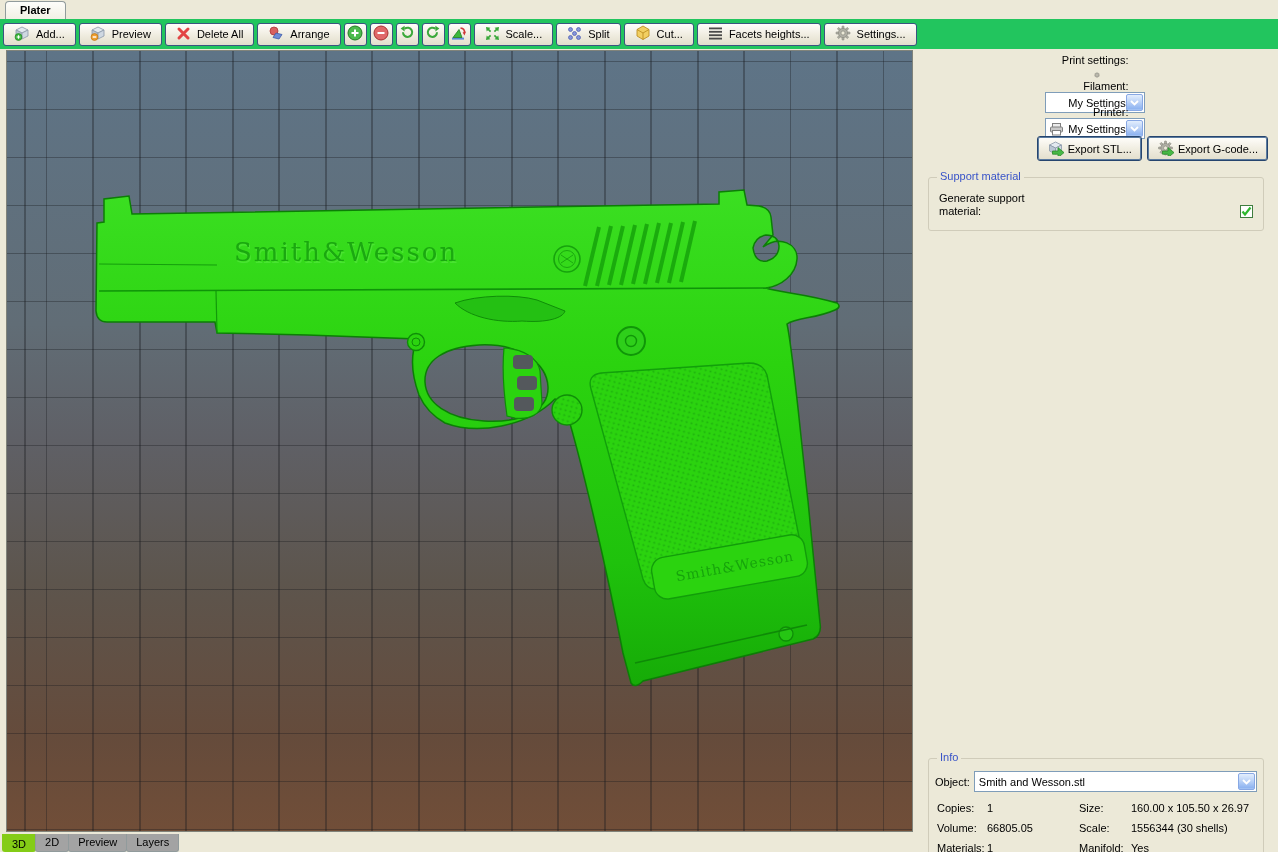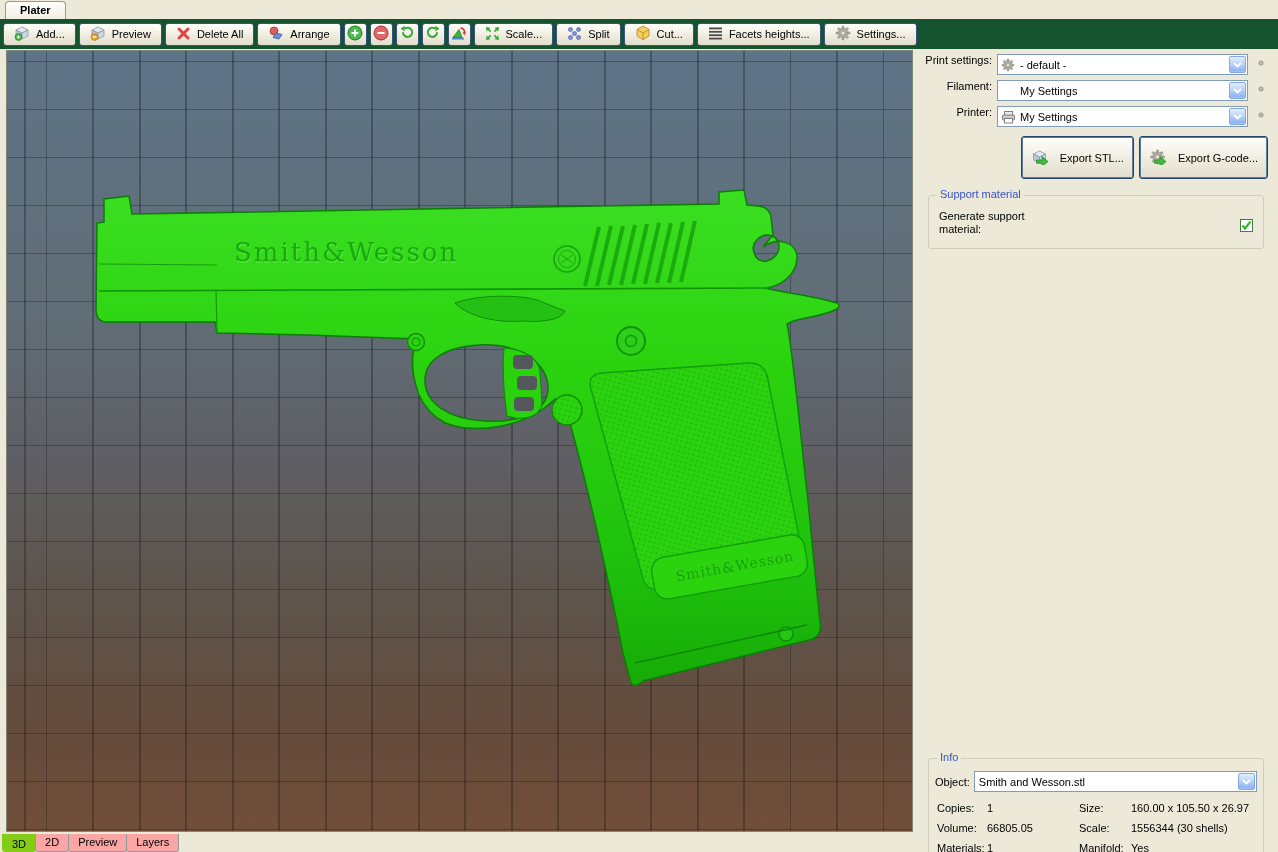--- a/index.html
+++ b/index.html
@@ -15,21 +15,21 @@
   .top-tab {
     position:absolute; left:2px; top:1px; height:18px; padding:2px 14px 0 14px;
     background:linear-gradient(#fdfdfa,#f2f0e4);
     border:1px solid #919b9c; border-bottom:none; border-radius:4px 4px 0 0;
   }
 
   
   .toolbar {
     position:absolute; left:0; top:19px; width:100%; height:30px;
     display:flex; align-items:center; gap:3px; padding:2px 3px;
-    background:#14532d;
+    background:#22c55e;
   }
   .tbtn {
     display:inline-flex; align-items:center; justify-content:center; gap:6px;
     height:23px; padding:0 10px;
     background:linear-gradient(#fffefb,#efecdf 55%,#e2decc);
     border:1px solid #39557f; border-radius:3px;
     font-family:"Liberation Sans", sans-serif; font-size:11px; color:#000;
   }
   .tbtn.iconbtn { width:23px; padding:0; }
   .tbtn svg { flex:none; }
@@ -45,51 +45,51 @@
     position:absolute; inset:0;
     background-image:
       repeating-linear-gradient(to right, rgba(22,24,28,.34) 0 1.5px, transparent 1.5px 46.5px),
       repeating-linear-gradient(to bottom, rgba(22,24,28,.34) 0 1.5px, transparent 1.5px 48px);
     background-position: 39px 0, 0 10px;
   }
   .model-svg { position:absolute; inset:0; }
 
   
   .side { position:absolute; left:920px; top:50px; width:358px; height:802px; }
-  .srow { display:flex; margin:4px 8px 4px 0; height:22px; }
+  .srow { display:flex; align-items:center; margin:4px 8px 4px 0; height:22px;flex-direction:column; }
   .srow .lbl { width:72px; text-align:right; margin-right:5px; flex:none; }
   .combo {
     flex:1; display:flex; align-items:center; height:21px;
     background:#fff; border:1px solid #7f9db9; padding:1px;
   }
   .combo .cicon { width:18px; display:flex; justify-content:center; flex:none; }
   .combo .ctext { flex:1; padding-left:3px; overflow:hidden; white-space:nowrap; }
   .combo .cbtn {
     width:17px; height:17px; flex:none; display:flex; align-items:center; justify-content:center;
     background:linear-gradient(#e3eefd,#bcd3f7 45%,#90b5f1 90%,#a8c6f4);
     border:1px solid #88a8e4; border-radius:2px;
   }
   .gearbtn { width:18px; height:18px; margin-left:4px; flex:none; display:flex; align-items:center; justify-content:center;
     background:transparent; border:none; }
   .export-row { display:flex; justify-content:flex-end; gap:5px; margin:8px 10px 0 0; }
   .xbtn {
-    display:inline-flex; align-items:center; gap:12px; height:43px; padding:0 9px;
+    display:inline-flex; align-items:center; gap:4px; height:25px; padding:0 9px;
     background:linear-gradient(#fffefb,#efecdf 55%,#e2decc);
     border:1px solid #26456e; border-radius:3px;
     box-shadow:0 0 0 1px #5a7ba0 inset;
     font-size:11px;
   }
 
   .group { position:relative; border:1px solid #d0ccba; border-radius:3px; }
   .gtitle {
     position:absolute; top:-8px; left:8px; padding:0 3px;
     background:#ece9d8; color:#3853c8;
   }
   .group.support { margin:16px 14px 8px 8px; padding:14px 10px 12px 10px; }
-  .support-row { display:flex; align-items:center; }
+  .support-row { display:flex; align-items:flex-end; }
   .support-row .glabel { white-space:pre-line; line-height:13px; }
   .support-row .spacer { flex:1; }
   .checkbox {
     width:13px; height:13px; background:#fff; border:1px solid #3f7d3f;
     display:flex; align-items:center; justify-content:center; margin-top:4px;
   }
 
   .group.info { position:absolute; top:708px; left:8px; right:14px; height:118px; padding:12px 6px 6px 6px; }
   .obj-row { display:flex; align-items:center; }
   .obj-row .lbl { flex:none; margin-right:4px; }
@@ -98,21 +98,21 @@
     row-gap:8px; margin:10px 0 0 2px;
   }
 
   
   .bottom-tabs {
     position:absolute; left:0; top:834px; width:914px; height:18px;
     display:flex; align-items:stretch; padding-left:2px; background:#ece9d8;
   }
   .btab {
     padding:2px 9px 0 9px; border:1px solid #919b9c; border-top:none;
-    border-radius:0 0 3px 3px; background:#fca5a5; margin-right:-1px;
+    border-radius:0 0 3px 3px; background:#a3a3a3; margin-right:-1px;
   }
   .btab.active { background:#84cc16; border-color:transparent; padding-top:4px; }
 
   .hidden-defs { position:absolute; width:0; height:0; overflow:hidden; }
 </style>
 </head>
 <body>
 
 <svg class="hidden-defs">
   <defs>
@@ -343,33 +343,20 @@
     </g>
     <circle cx="779" cy="583" r="7" fill="#25c513" stroke="#0f8d08" stroke-width="1.3"></circle>
     <path d="M 628 612 L 800 574" stroke="#0e8a07" stroke-width="1.6" fill="none"></path>
   </svg>
 </div>
 
 <div class="side">
 
   <div class="srow">
     <span class="lbl">Print settings:</span>
-    <div class="combo">
-      <span class="cicon">
-          <svg width="14" height="14">
-            <use href="#sym-gear"></use>
-          </svg>
-        </span>
-      <span class="ctext">- default -</span>
-      <span class="cbtn">
-          <svg width="9" height="6">
-            <path d="M1 1 L4.5 4.5 L8 1" stroke="#fff" stroke-width="1.8" fill="none"></path>
-          </svg>
-        </span>
-    </div>
     <button class="gearbtn">
         <svg width="16" height="16">
           <use href="#sym-gear"></use>
         </svg>
       </button>
   </div>
 
   <div class="srow">
     <span class="lbl">Filament:</span>
     <div class="combo">

